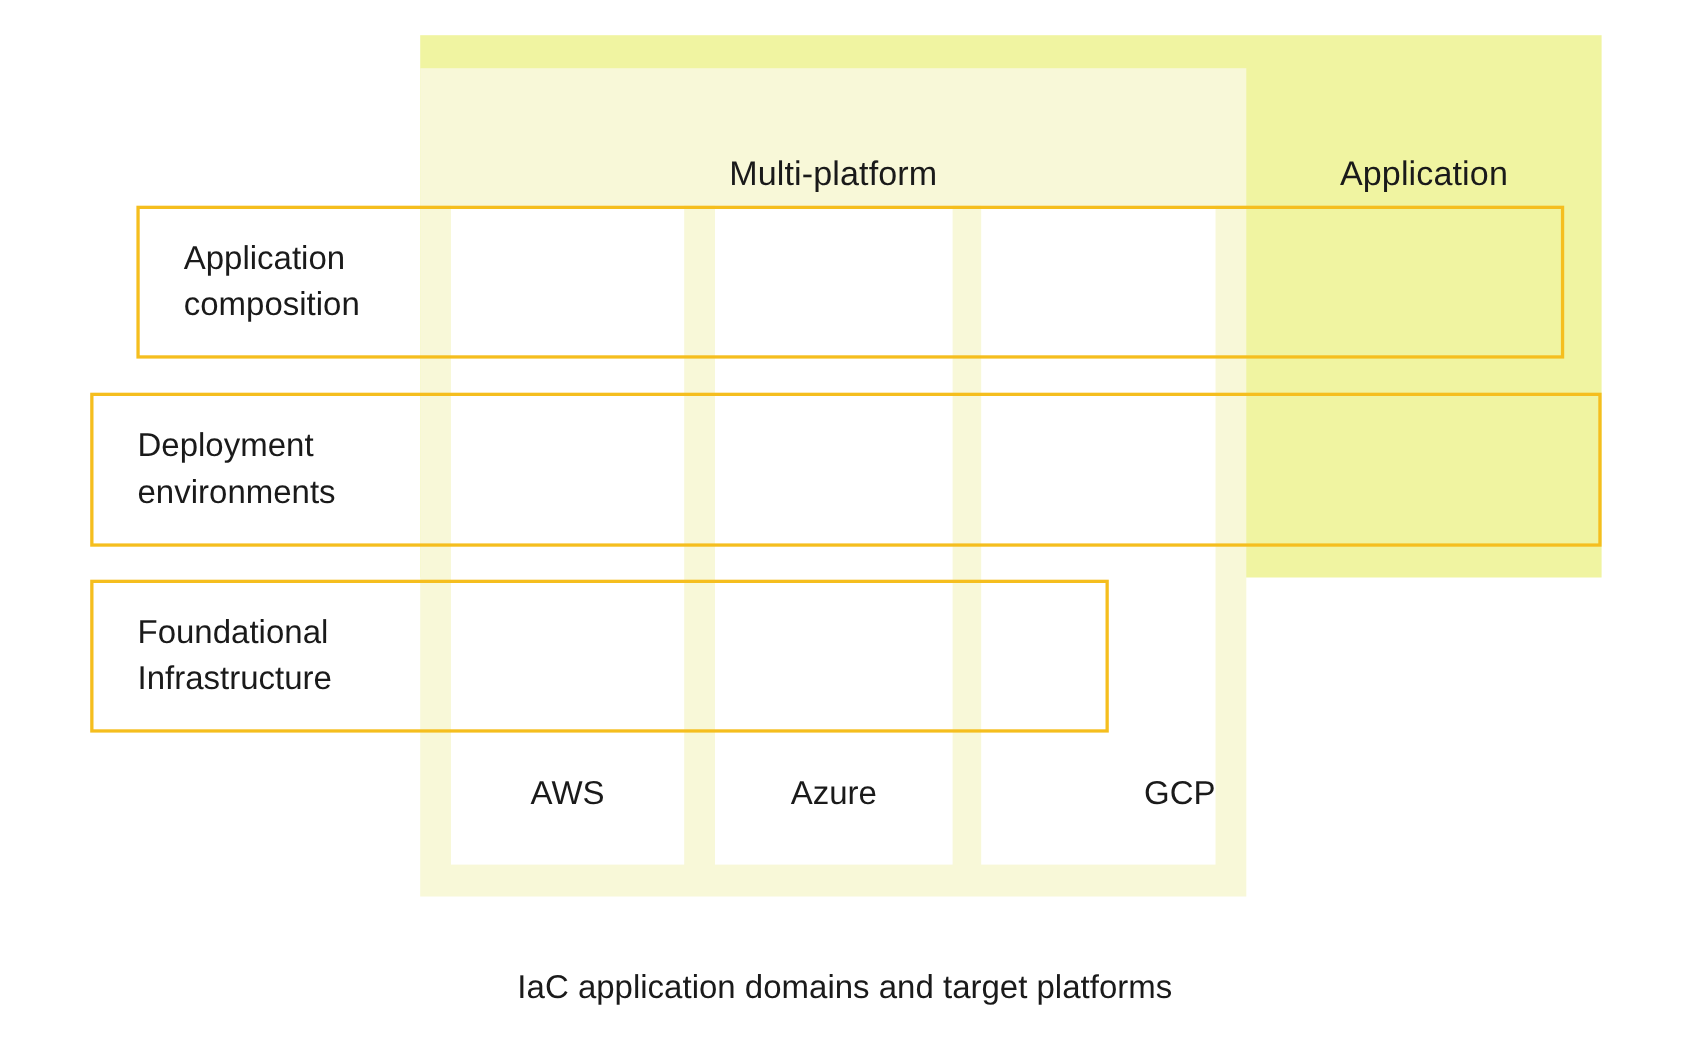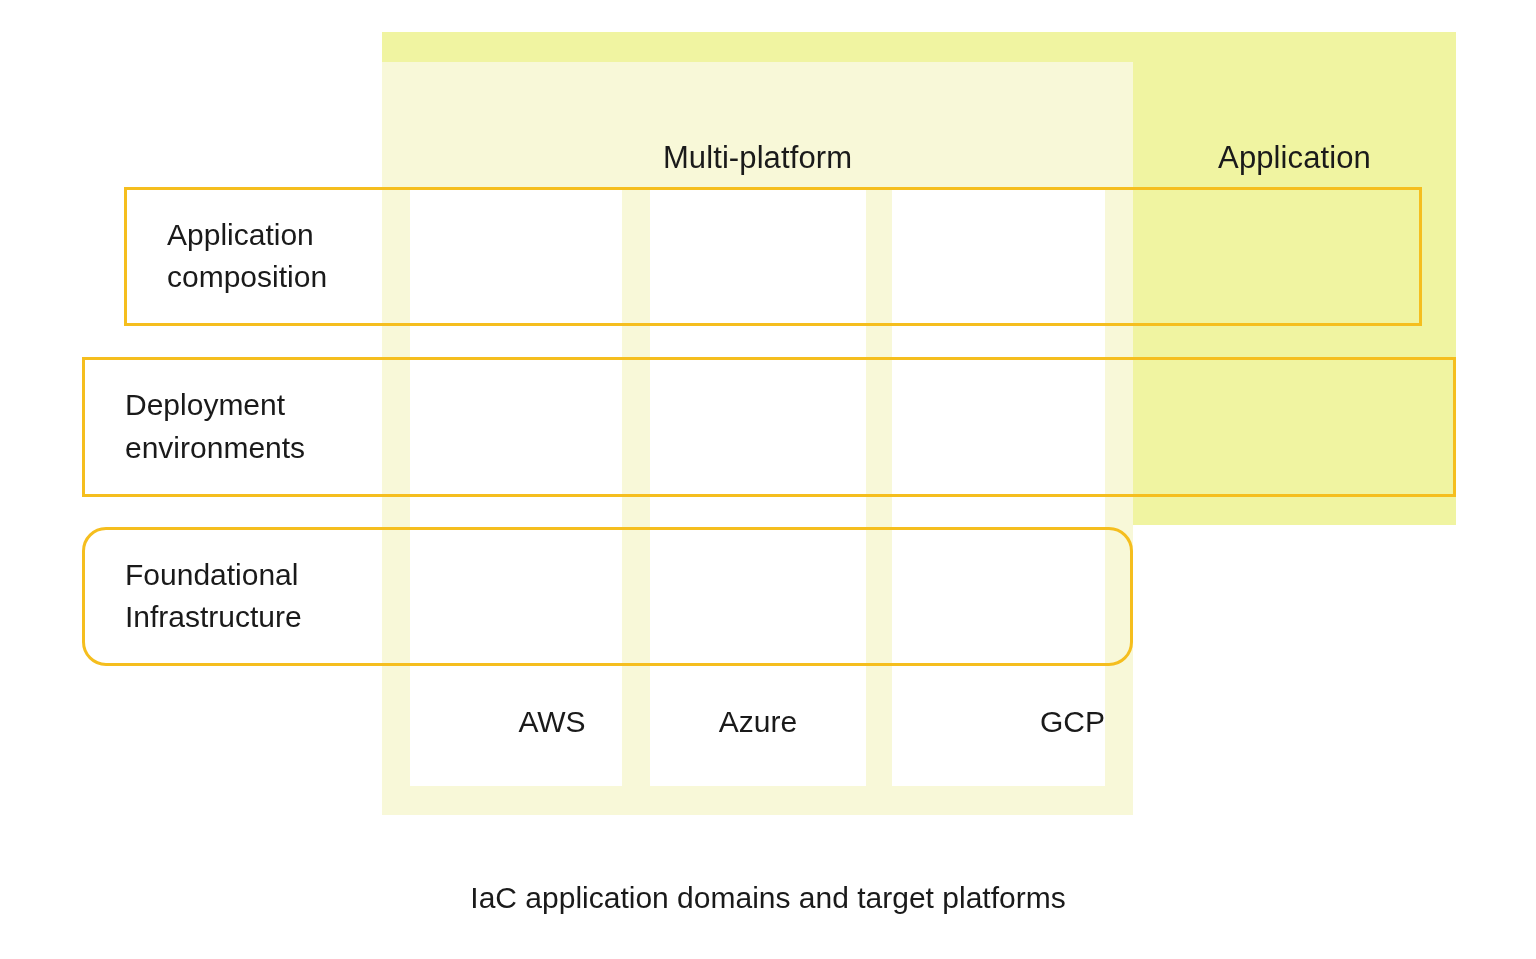--- a/index.html
+++ b/index.html
@@ -67,21 +67,21 @@
   
   .domain-row {
     position: absolute;
     left: 82px;
     border: 3px solid #f5be1e;
     box-sizing: border-box;
     background: transparent;
   }
   .row-application  { top: 187px; width: 1298px; height: 139px; margin-left: 42px; }
   .row-deployment   { top: 357px; width: 1374px; height: 140px; padding-left: 47px; }
-  .row-foundational { top: 527px; width: 1051px; height: 139px; border-radius: 24px; }
+  .row-foundational { top: 527px; width: 926px; height: 139px; }
 
   .domain-label {
     position: absolute;
     left: 40px;
     top: 50%;
     transform: translateY(-50%);
     font-size: 30px;
     line-height: 1.42;
     color: #1a1a1a;
     white-space: pre-line;
@@ -89,21 +89,21 @@
 
   
   .platform-foot {
     position: absolute;
     top: 705px;
     font-size: 30px;
     color: #1a1a1a;
     text-align: center;
     white-space: nowrap;
   }
-  .foot-aws   { left: 410px; width: 212px; padding-left: 36px; }
+  .foot-aws   { left: 410px; width: 212px; }
   .foot-azure { left: 650px; width: 216px; }
   .foot-gcp   { left: 892px; width: 213px; text-align: right; }
 
   
   .caption {
     position: absolute;
     left: 0;
     top: 881px;
     width: 1536px;
     text-align: center;

